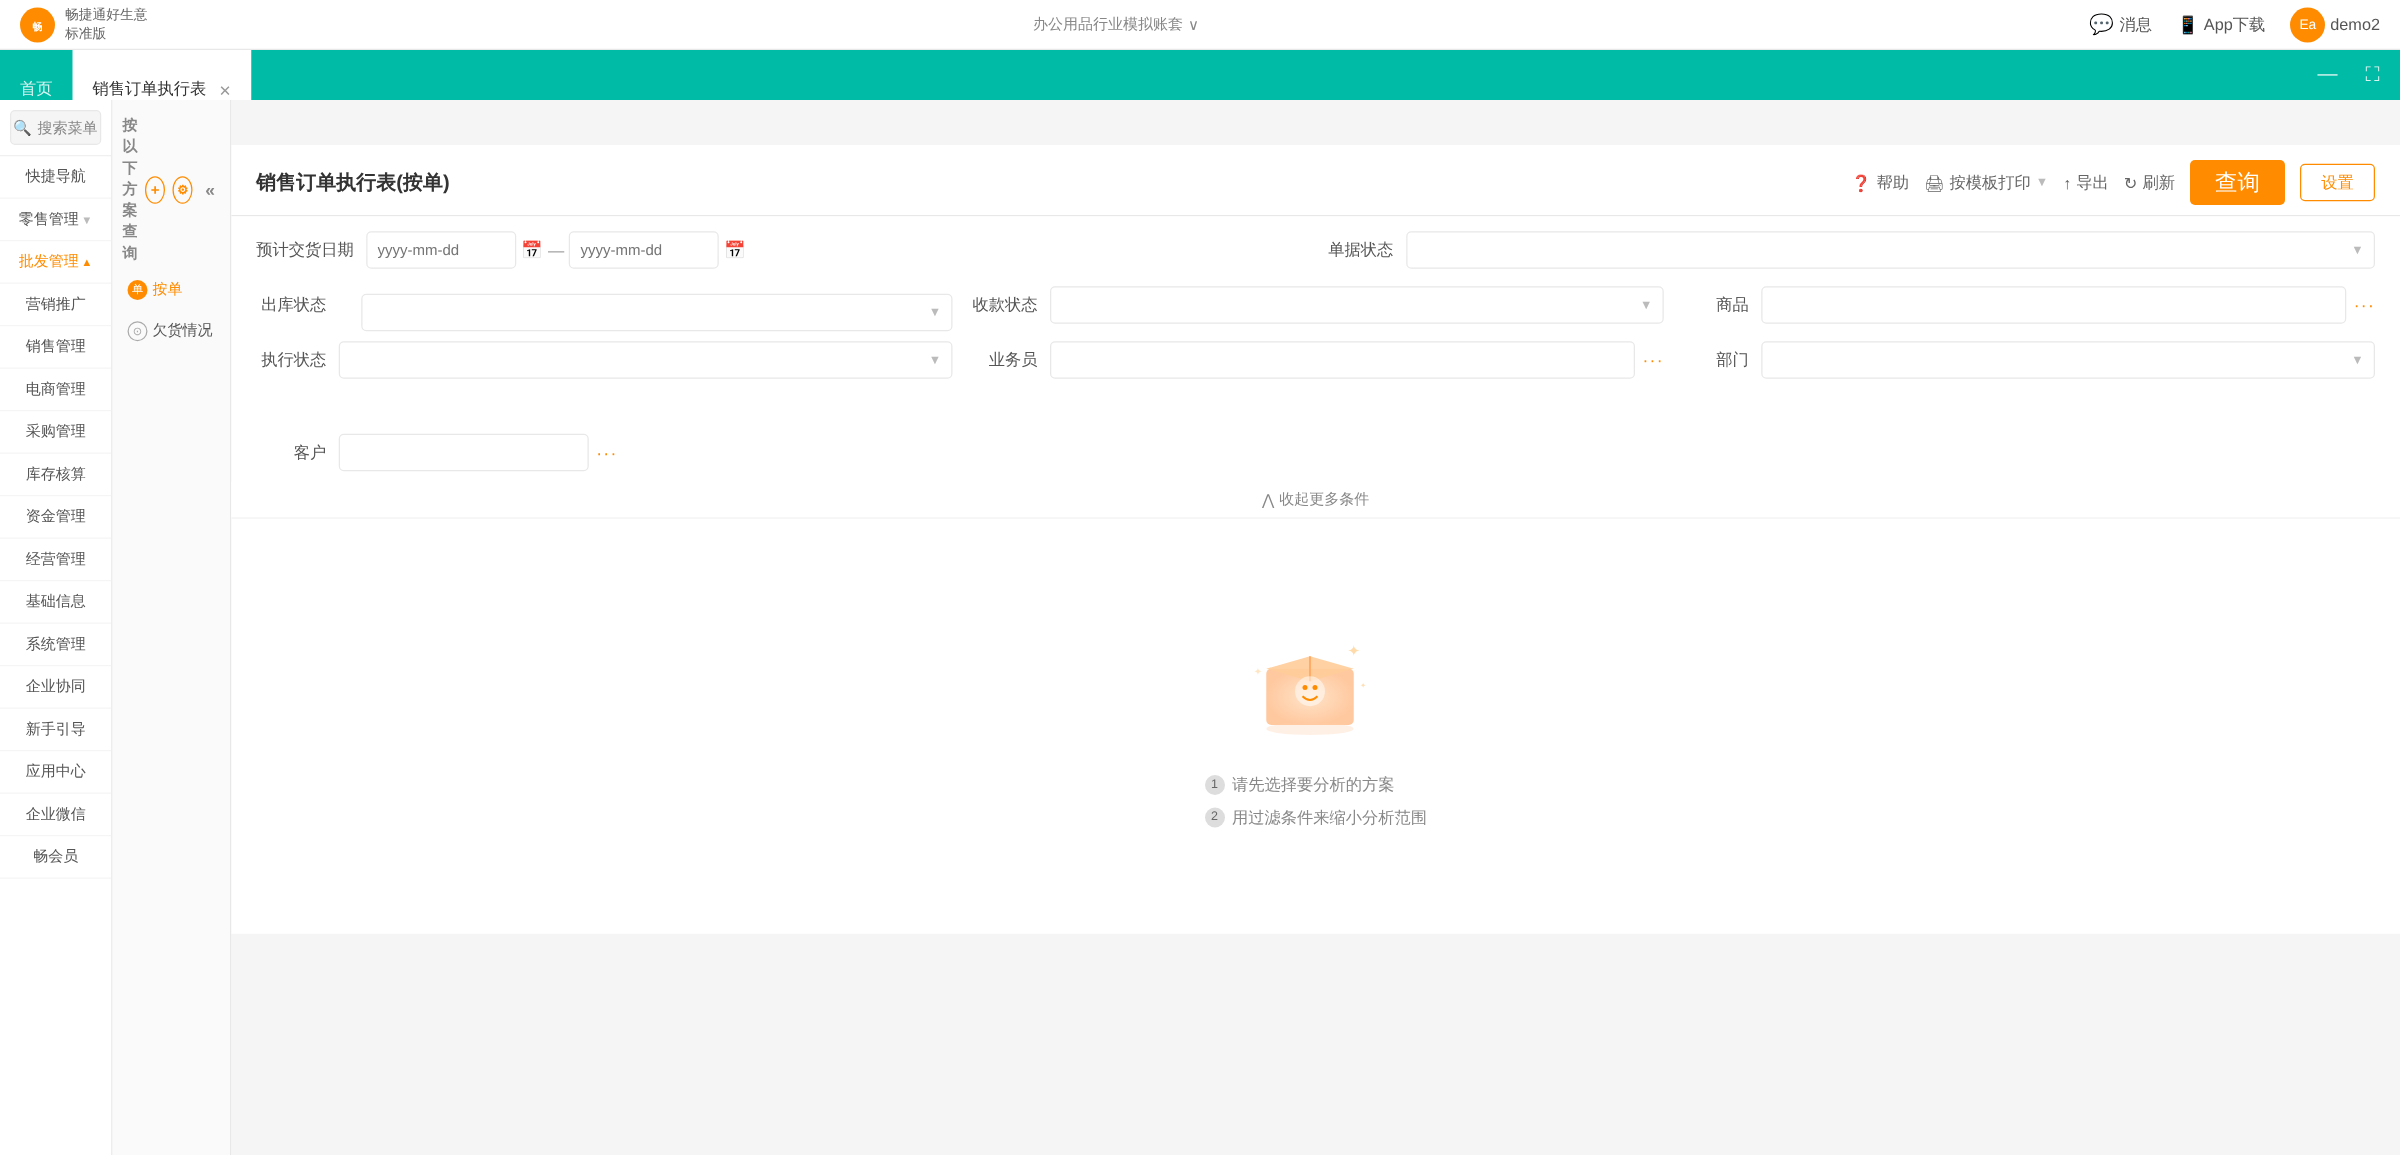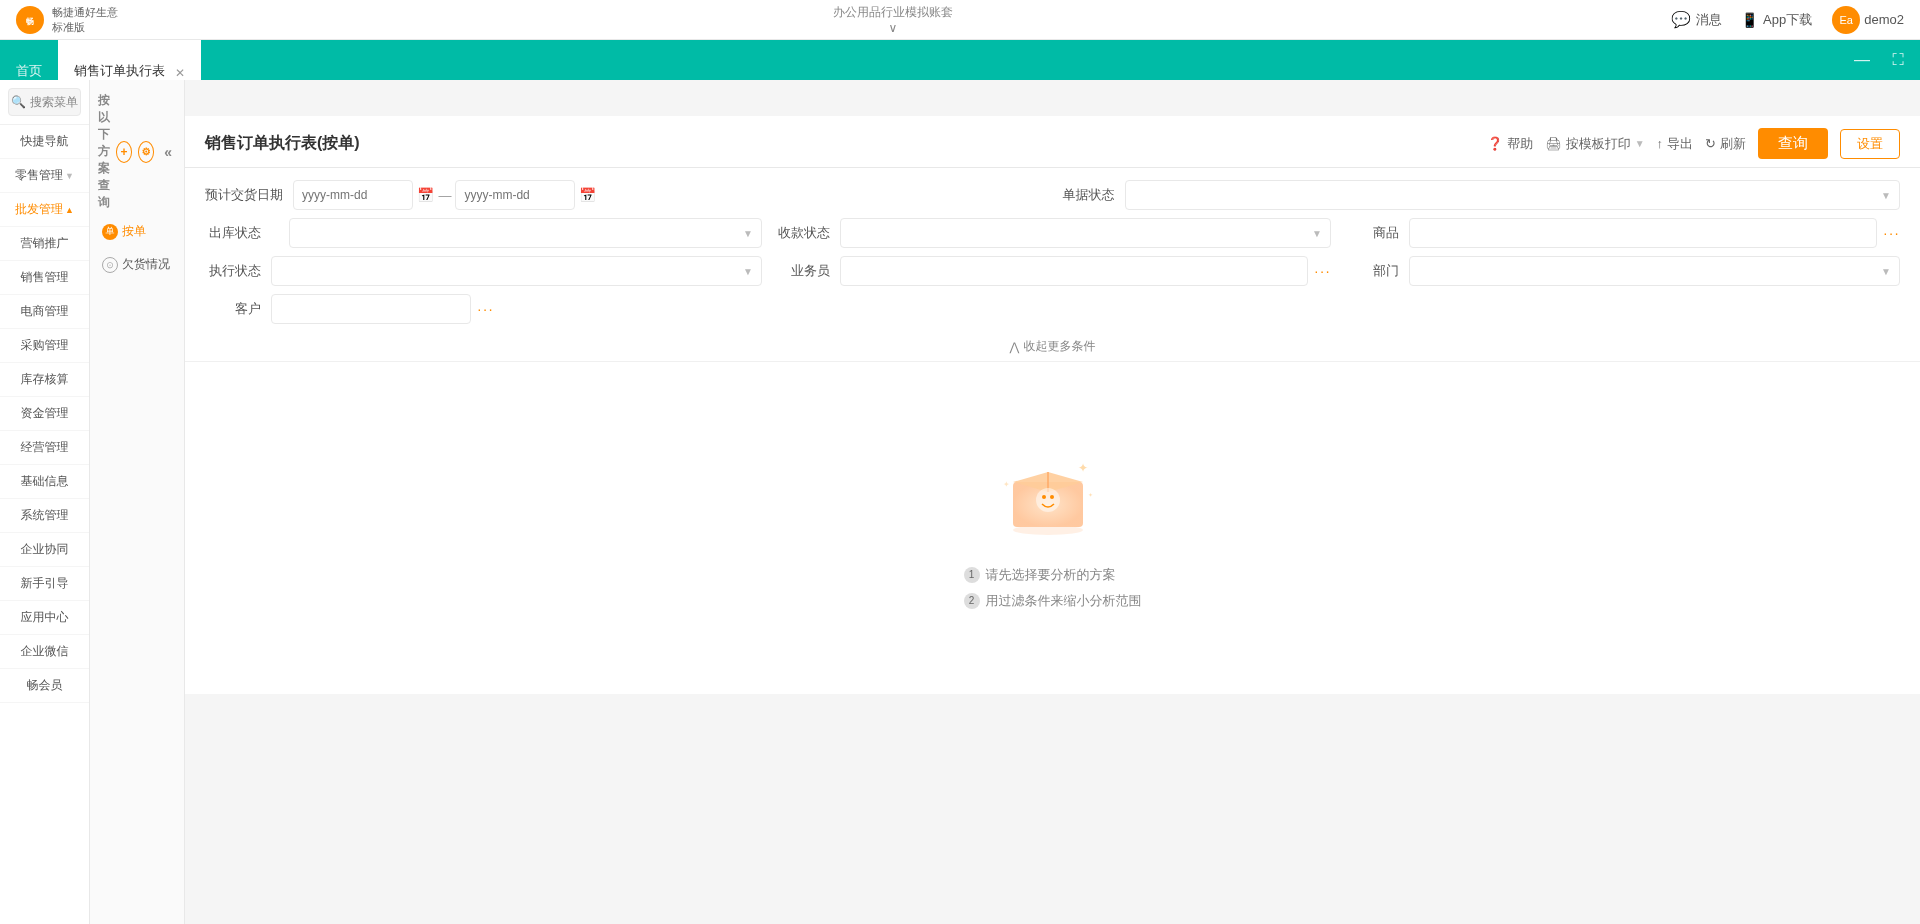--- a/index.html
+++ b/index.html
@@ -25,21 +25,20 @@
     .breadcrumb-bar {
       height: 36px;
       background: #fff;
       display: flex;
       align-items: center;
       padding: 0 16px;
       border-bottom: 1px solid #e8e8e8;
       font-size: 12px;
       color: #888;
       flex-shrink: 0;
-      flex-direction: column;
     }
     .breadcrumb-bar span { margin-right: 4px; }
 
     
     .tab-bar {
       height: 40px;
       background: #00bba6;
       display: flex;
       align-items: center;
       padding: 0 0;
@@ -159,21 +158,21 @@
     .page-title { font-size: 16px; font-weight: bold; color: #333; }
     .page-actions { display: flex; align-items: center; gap: 12px; font-size: 13px; color: #666; }
     .page-action-item { display: flex; align-items: center; gap: 4px; cursor: pointer; }
     .query-btn {
       background: #ff8c00;
       color: white;
       border: none;
       border-radius: 4px;
       padding: 6px 20px;
       cursor: pointer;
-      font-size: 15px;
+      font-size: 18px;
     }
     .settings-btn {
       background: #fff;
       color: #ff8c00;
       border: 1px solid #ff8c00;
       border-radius: 4px;
       padding: 5px 16px;
       cursor: pointer;
       font-size: 13px;
     }
@@ -449,21 +448,21 @@
         <div style="display:flex;align-items:center;gap:6px;flex:1;">
           <span class="inline-label">单据状态</span>
           <div class="select-wrapper" style="flex:1;">
             <span></span>
             <span class="select-arrow">▼</span>
           </div>
         </div>
       </div>
 
       <div style="display:flex;align-items:center;padding:0 20px 8px 20px;gap:12px;">
-        <div style="display:flex;align-items:center;gap:24px;flex:1;">
+        <div style="display:flex;align-items:flex-start;gap:24px;flex:1;margin-top:12px;">
           <span class="inline-label">出库状态</span>
           <div class="select-wrapper" style="flex:1;">
             <span></span>
             <span class="select-arrow">▼</span>
           </div>
         </div>
         <div style="display:flex;align-items:center;gap:6px;flex:1;">
           <span class="inline-label">收款状态</span>
           <div class="select-wrapper" style="flex:1;">
             <span></span>
@@ -492,21 +491,21 @@
         </div>
         <div style="display:flex;align-items:center;gap:6px;flex:1;">
           <span class="inline-label">部门</span>
           <div class="select-wrapper" style="flex:1;">
             <span></span>
             <span class="select-arrow">▼</span>
           </div>
         </div>
       </div>
 
-      <div style="display:flex;align-items:flex-end;padding:0 20px 8px 20px;gap:12px;">
+      <div style="display:flex;align-items:flex-end;padding:0 20px 8px 20px;gap:12px;margin-top:36px;">
         <div style="display:flex;align-items:center;gap:6px;">
           <span class="inline-label">客户</span>
           <input class="filter-input" style="width: 200px;" type="text">
           <span class="dots-btn">···</span>
         </div>
       </div>
 
       <div class="collapse-bar">
         <span>⋀</span>
         <span>收起更多条件</span>

